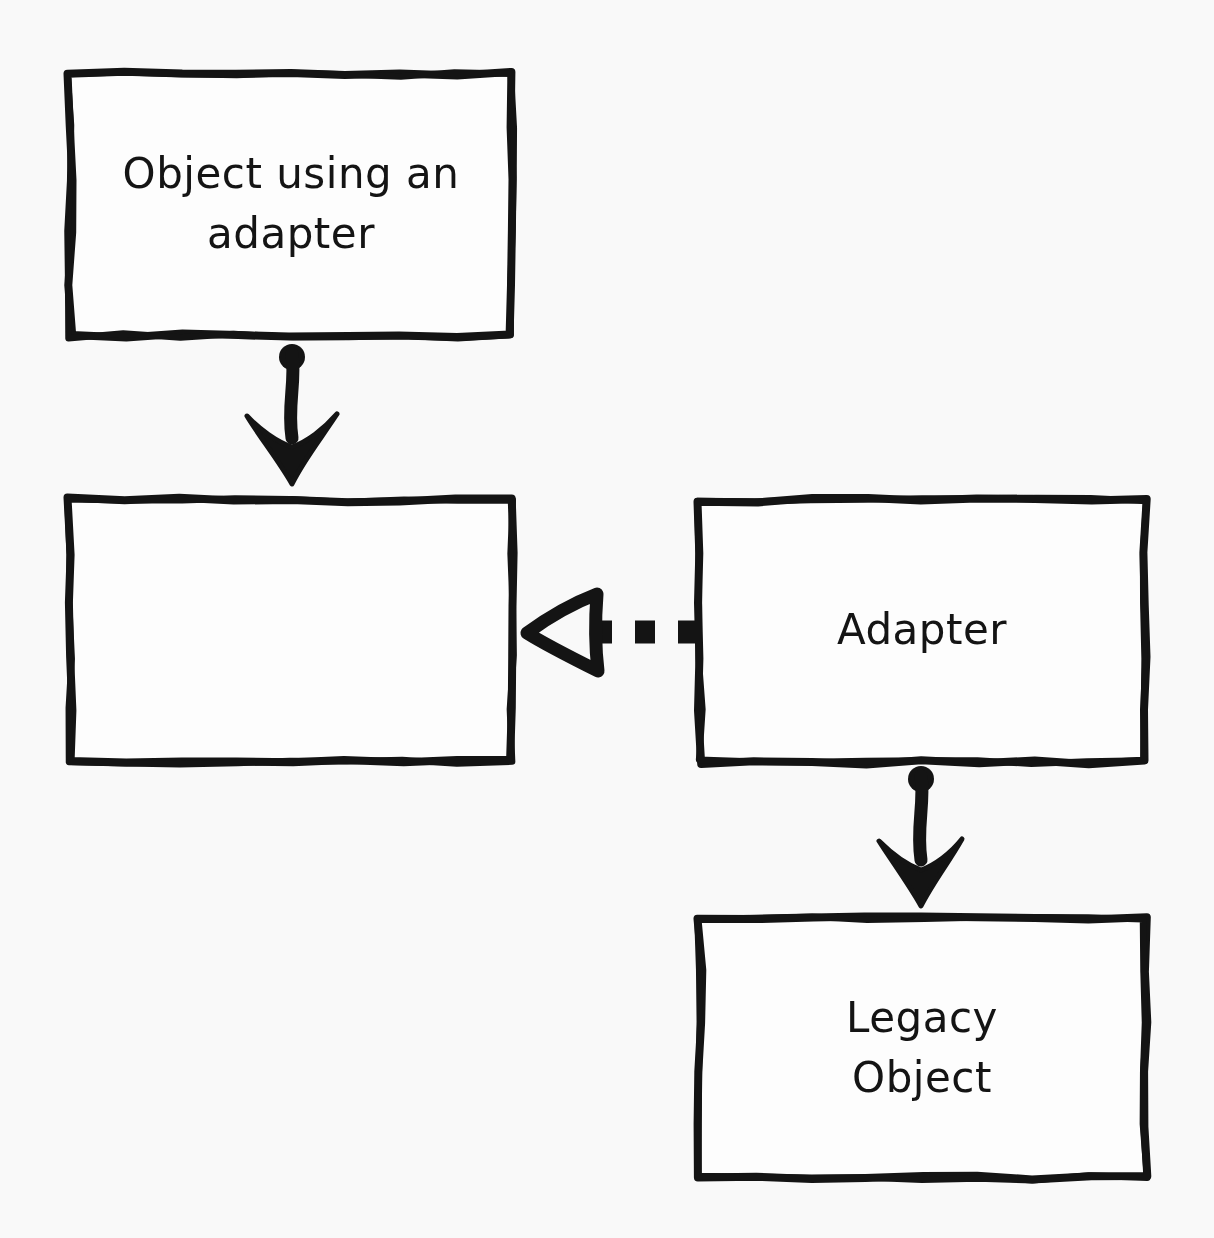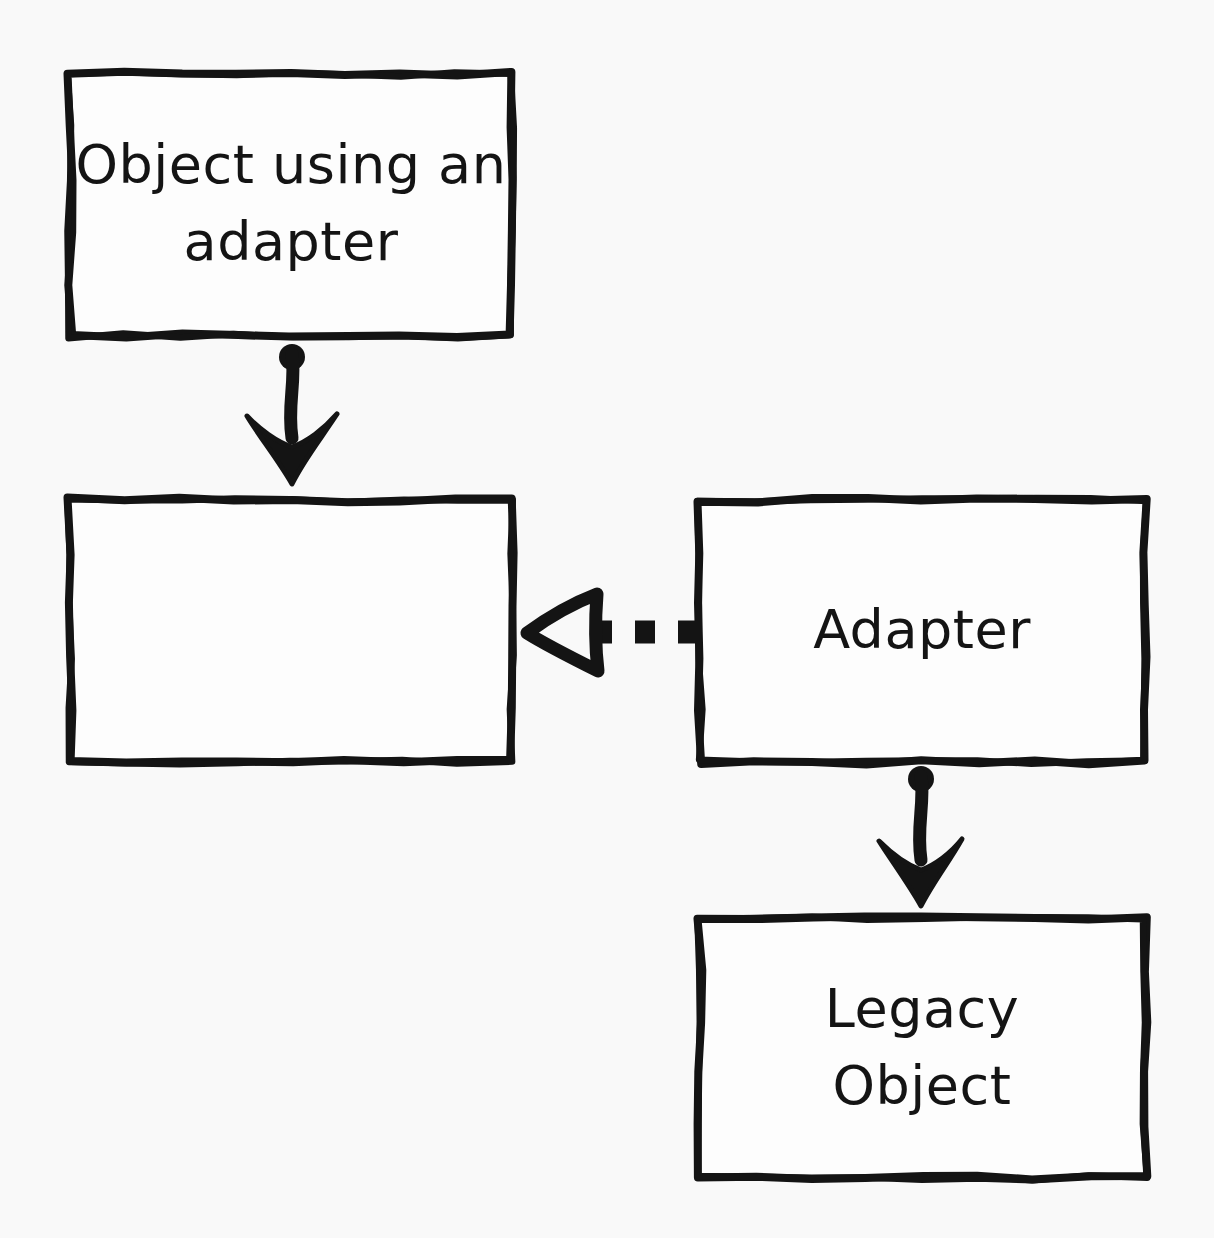--- a/index.html
+++ b/index.html
@@ -27,21 +27,21 @@
     stroke-linecap: round;
   }
   .sk.fillwhite { fill: #fdfdfd; }
   .node-label {
     position: absolute;
     display: flex;
     align-items: center;
     justify-content: center;
     text-align: center;
     color: #141414;
-    font-size: 54px;
+    font-size: 42px;
     line-height: 1.42;
     font-weight: 500;
     letter-spacing: 0.5px;
     white-space: pre-line;
     pointer-events: none;
   }
   #label-client   { left: 64px;  top: 70px;  width: 454px; height: 268px; }
   #label-protocol { left: 64px;  top: 496px; width: 454px; height: 268px; }
   #label-adapter  { left: 696px; top: 496px; width: 452px; height: 268px; }
   #label-legacy   { left: 696px; top: 914px; width: 452px; height: 268px; }

